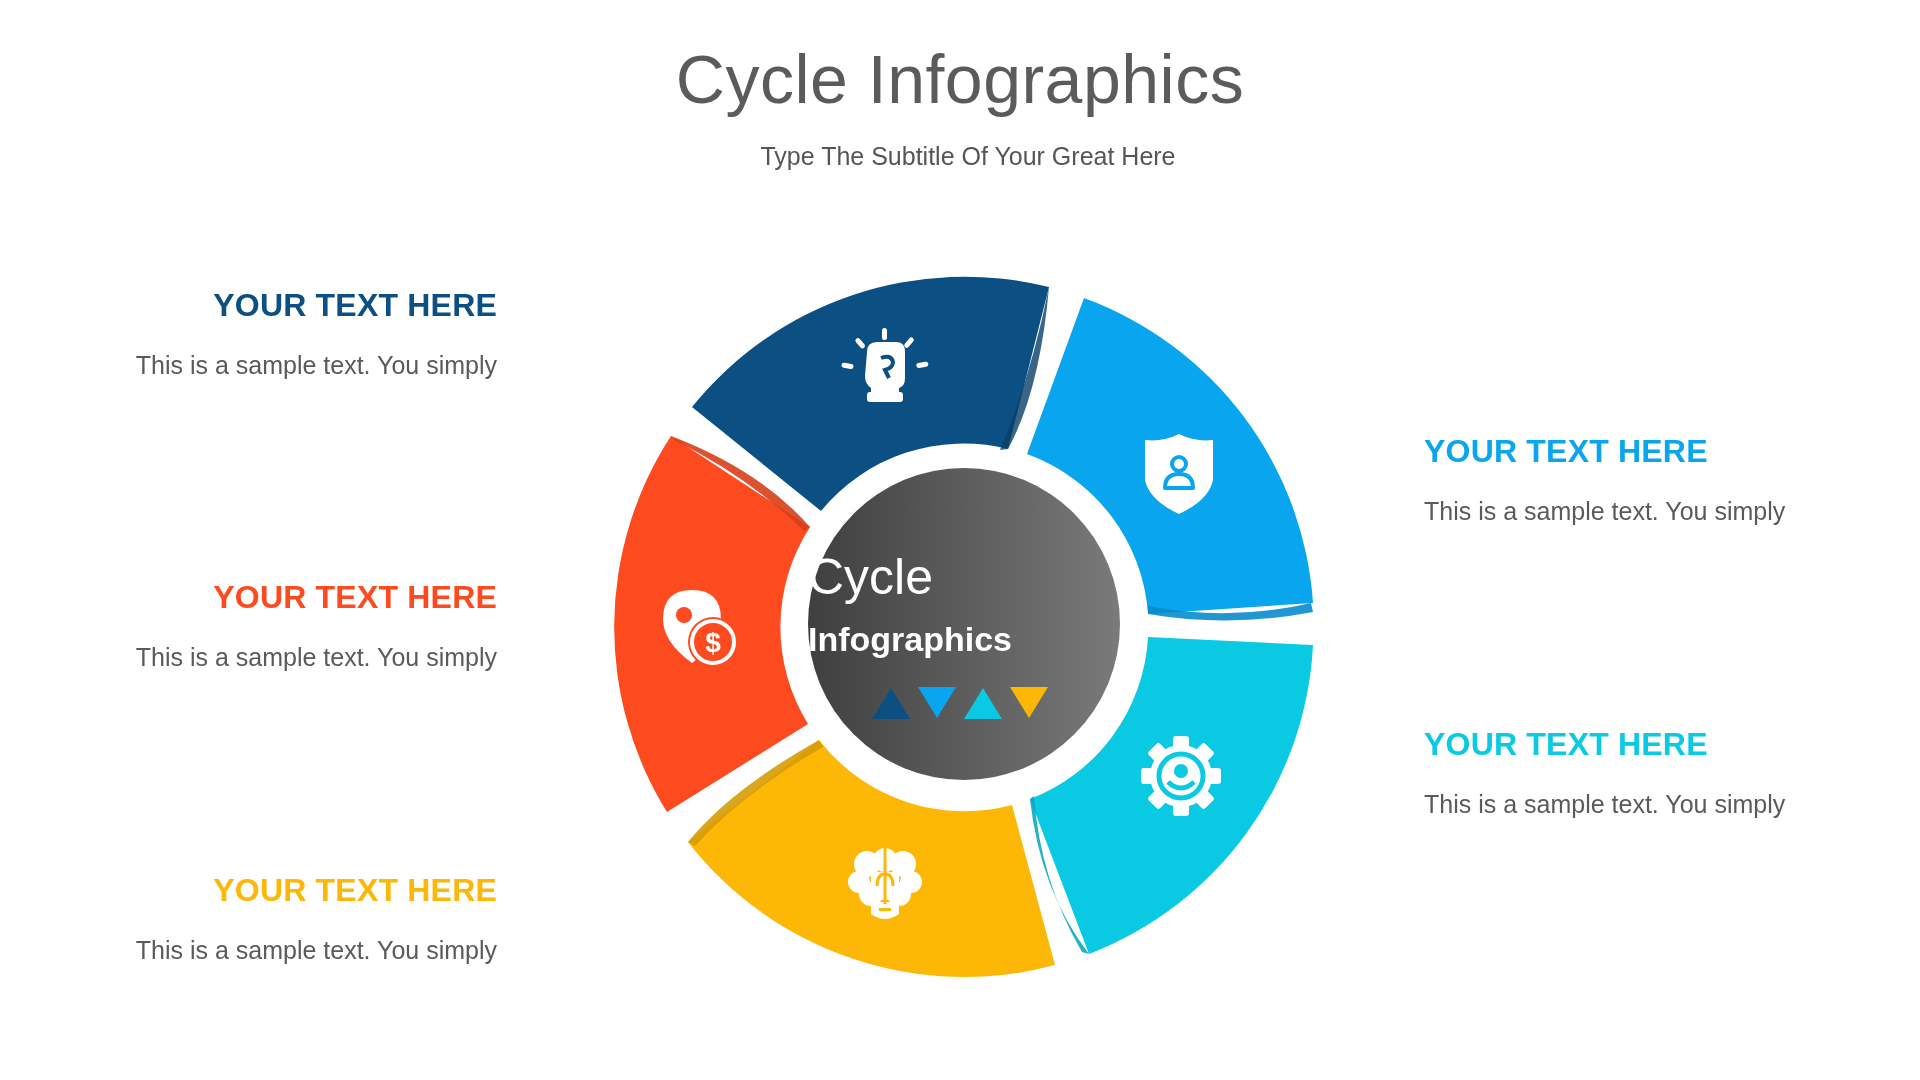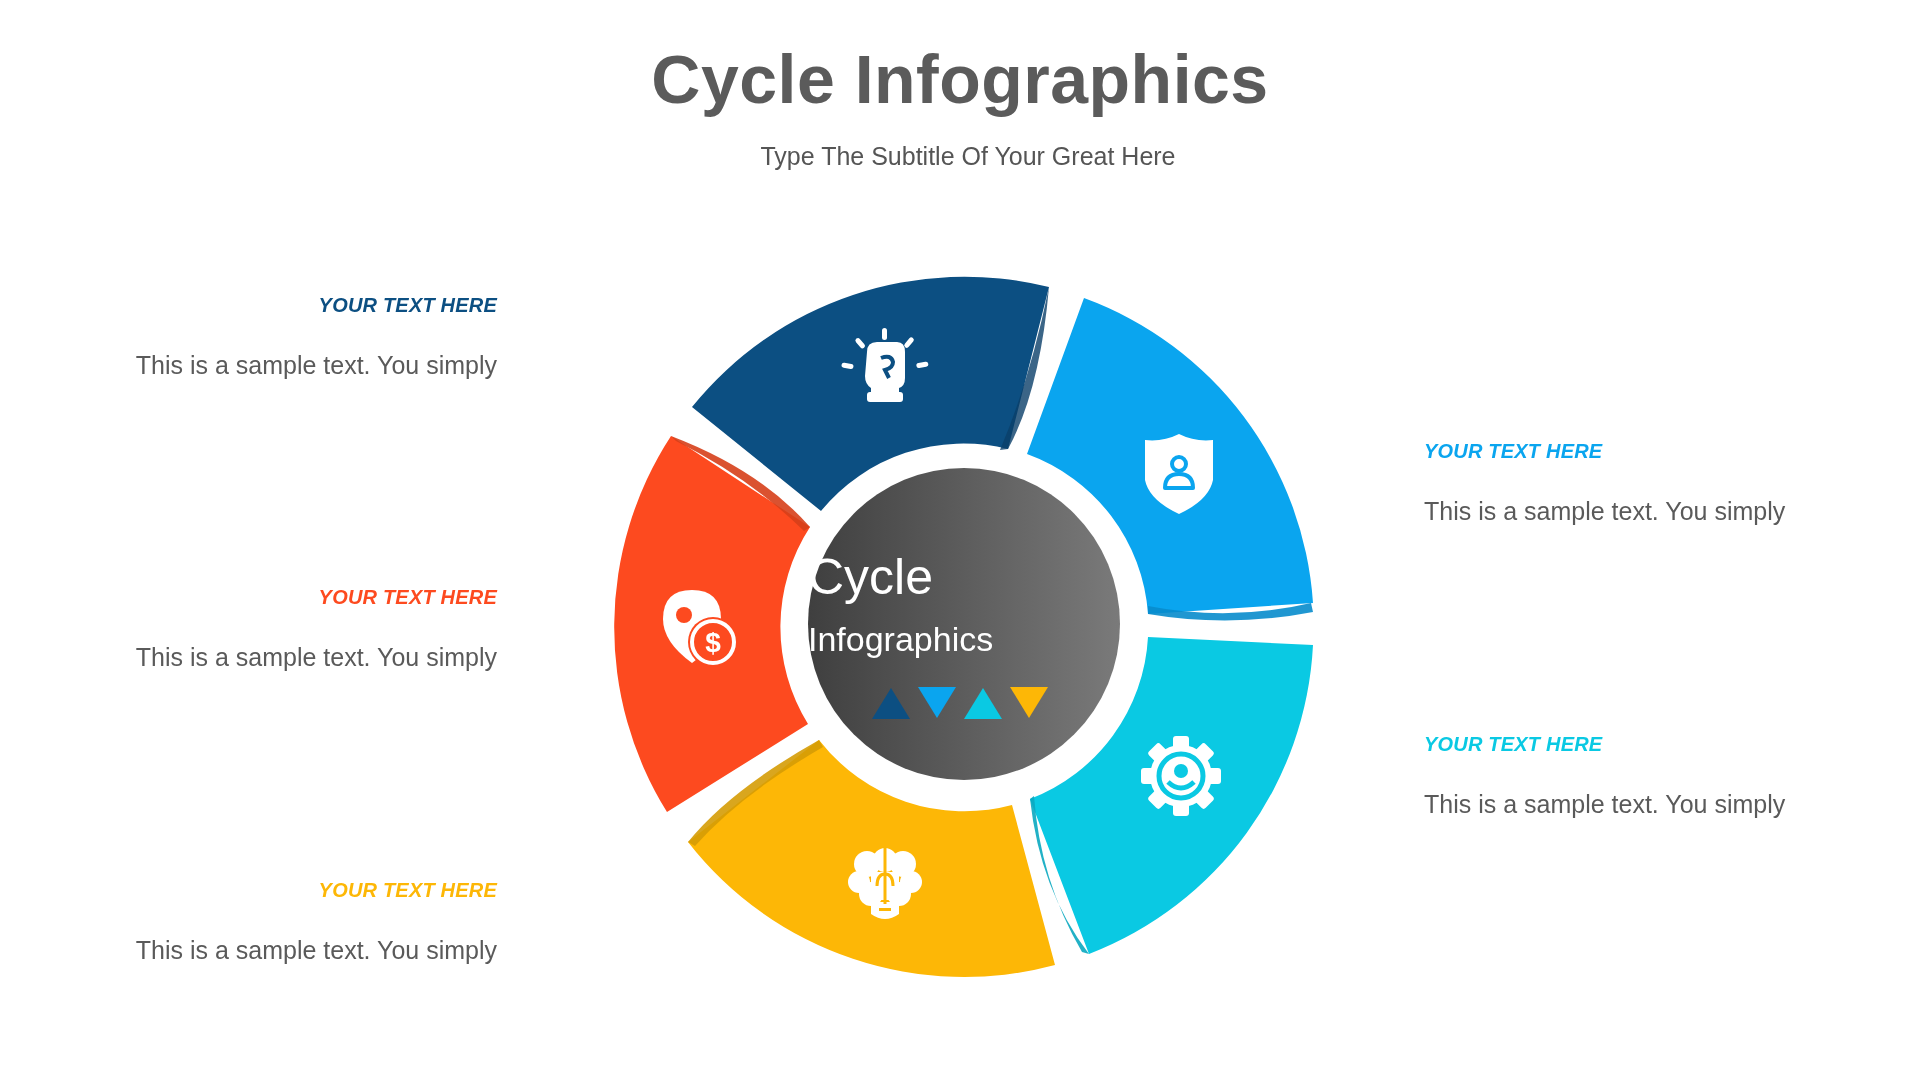--- a/index.html
+++ b/index.html
@@ -5,41 +5,41 @@
   html, body { margin: 0; padding: 0; }
   body {
     width: 1920px; height: 1080px; overflow: hidden;
     background: #ffffff;
     font-family: "Liberation Sans", "DejaVu Sans", sans-serif;
     position: relative;
   }
   .title {
     position: absolute; left: 0; width: 1920px; top: 40px;
     text-align: center; font-size: 68px; color: #5b5b5b;
-    font-weight: bold; letter-spacing: 0.5px;
+    font-weight: normal; letter-spacing: 0.5px;
   }
   .subtitle {
     position: absolute; left: 8px; width: 1920px; top: 142px;
     text-align: center; font-size: 25px; color: #555555;
   }
   .block { position: absolute; width: 480px; }
   .block.left { right: calc(1920px - 497px); text-align: right; }
   .block.right { left: 1424px; text-align: left; }
   .block .head {
-    font-size: 20px; font-weight: bold; line-height: 34px; letter-spacing: 0.2px; font-style: italic;
+    font-size: 32px; font-weight: bold; line-height: 34px; letter-spacing: 0.2px;
   }
   .block .body {
     font-size: 25px; color: #5a5a5a; margin-top: 28px; line-height: 30px;
   }
   svg.cycle { position: absolute; left: 0; top: 0; }
   .center-text {
     position: absolute; left: 808px; width: 312px; text-align: left; color: #ffffff;
   }
   .center-text.l1 { top: 548px; font-size: 50px; }
-  .center-text.l2 { top: 620px; font-size: 34px; }
+  .center-text.l2 { top: 620px; font-size: 34px; font-weight: bold; }
 </style>
 </head>
 <body>
 
 <div class="title">Cycle Infographics</div>
 <div class="subtitle">Type The Subtitle Of Your Great Here</div>
 
 <div class="block left" style="top:288px;">
   <div class="head" style="color:#0c4f82;">YOUR TEXT HERE</div>
   <div class="body">This is a sample text. You simply</div>

